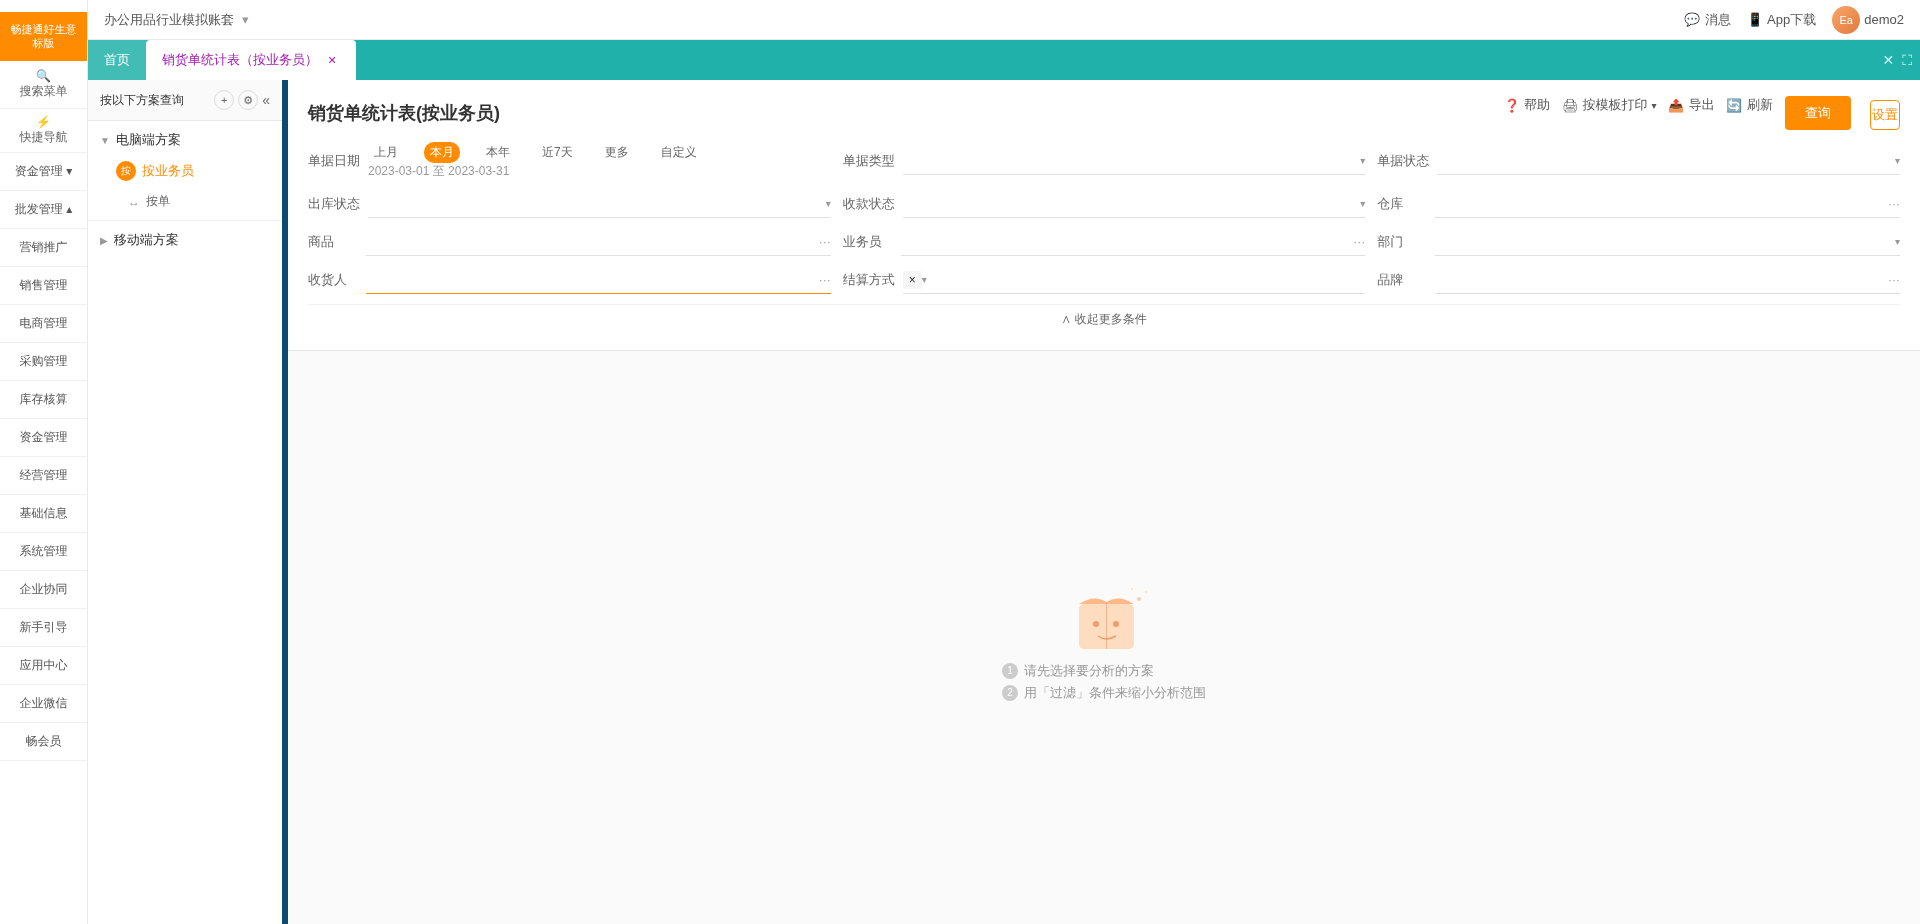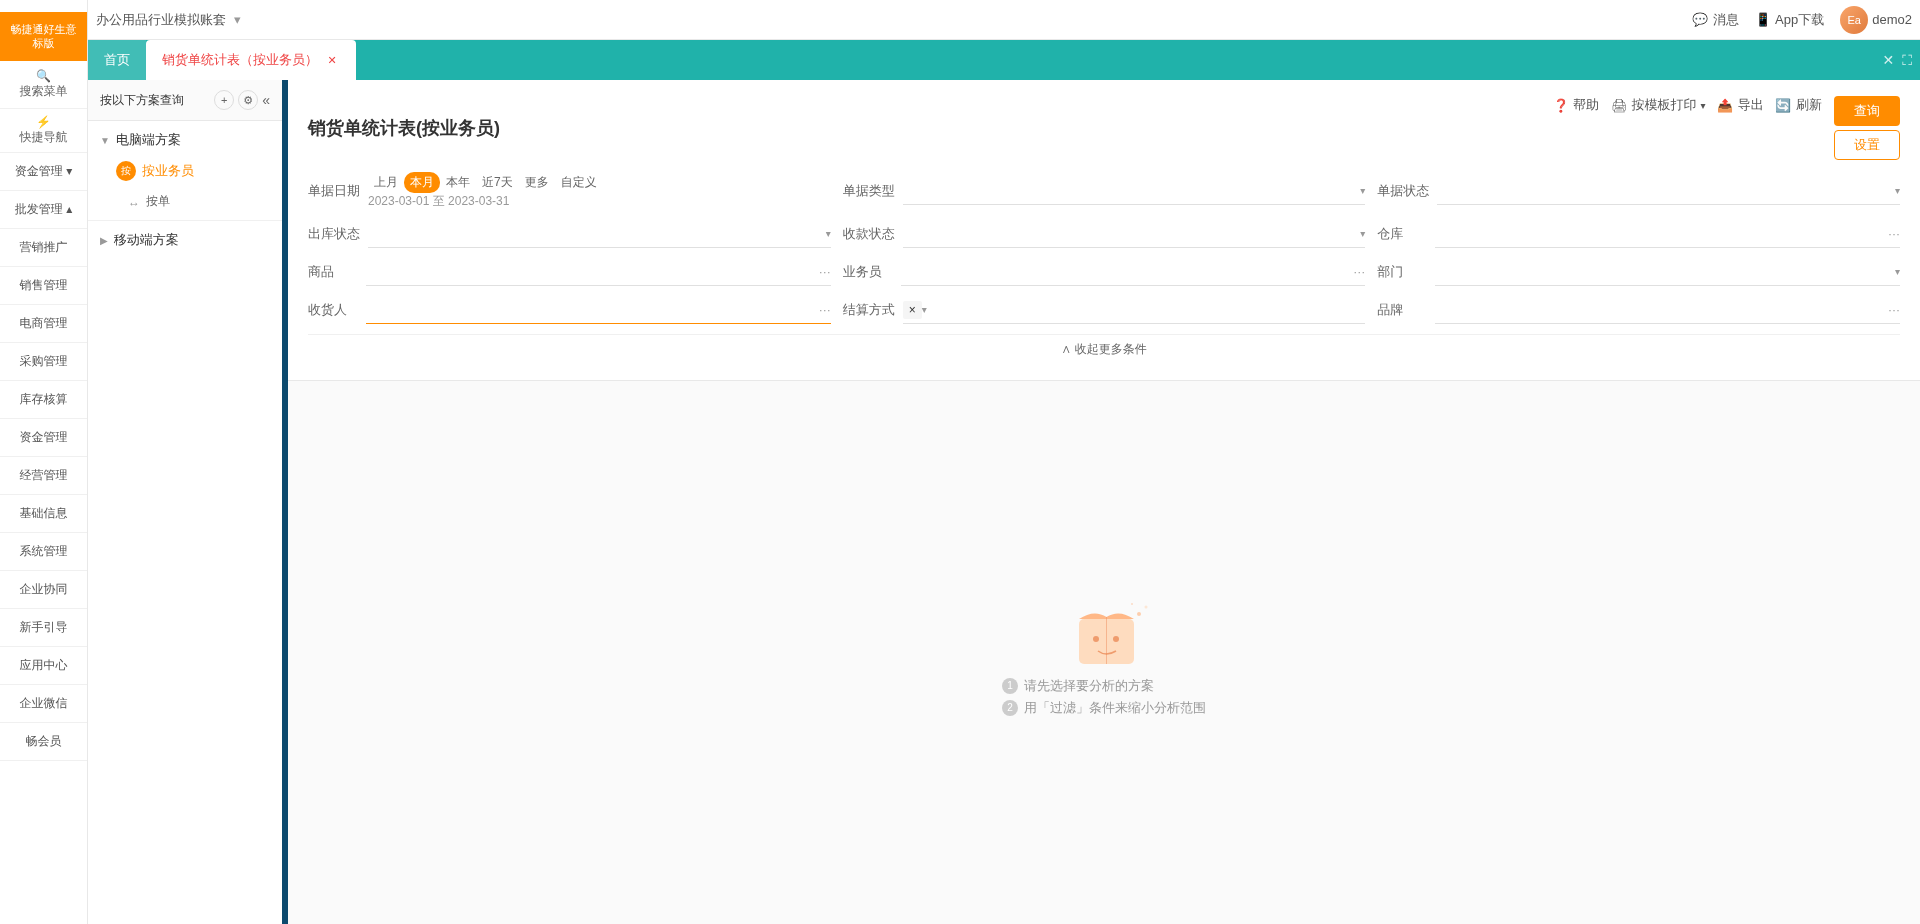--- a/index.html
+++ b/index.html
@@ -10,31 +10,31 @@
     .sidebar-logo { width: 100%; background: #ff8c00; padding: 10px 8px; text-align: center; cursor: pointer; }
     .sidebar-logo-text { color: #fff; font-size: 11px; line-height: 1.3; }
     .sidebar-search { width: 100%; padding: 8px 6px; text-align: center; border-bottom: 1px solid #f0f0f0; cursor: pointer; color: #666; font-size: 12px; }
     .sidebar-nav { width: 100%; padding: 6px 4px; text-align: center; border-bottom: 1px solid #f0f0f0; cursor: pointer; color: #666; font-size: 12px; }
     .sidebar-item { width: 100%; padding: 10px 4px; text-align: center; cursor: pointer; color: #555; font-size: 12px; border-bottom: 1px solid #f0f0f0; }
 
     
     .main { flex: 1; display: flex; flex-direction: column; overflow: hidden; }
 
     
-    .topbar { height: 40px; background: #fff; border-bottom: 1px solid #e8e8e8; display: flex; align-items: center; padding: 0 8px; justify-content: space-between; flex-shrink: 0; }
+    .topbar { height: 40px; background: #fff; border-bottom: 1px solid #e8e8e8; display: flex; align-items: center; padding: 0 16px; justify-content: space-between; flex-shrink: 0; }
     .topbar-left { display: flex; align-items: center; gap: 8px; color: #555; font-size: 13px; }
     .topbar-right { display: flex; align-items: center; gap: 16px; color: #555; font-size: 13px; }
     .topbar-icon-btn { display: flex; align-items: center; gap: 4px; cursor: pointer; color: #555; }
     .avatar-img { width: 28px; height: 28px; border-radius: 50%; background: linear-gradient(135deg, #f9a56b, #e07b3c); display: flex; align-items: center; justify-content: center; color: #fff; font-size: 11px; }
 
     
     .tabbar { height: 40px; background: #20b2aa; display: flex; align-items: center; padding: 0 0; flex-shrink: 0; }
     .tab { display: flex; align-items: center; padding: 0 16px; height: 100%; cursor: pointer; color: rgba(255,255,255,0.8); font-size: 13px; gap: 6px; }
     .tab.home { background: rgba(255,255,255,0.15); color: #fff; }
-    .tab.active { background: #fff; color: #ef4444; border-radius: 4px 4px 0 0; }
+    .tab.active { background: #fff; color: #a21caf; border-radius: 4px 4px 0 0; }
     .tab-close { width: 16px; height: 16px; display: flex; align-items: center; justify-content: center; border-radius: 50%; font-size: 11px; cursor: pointer; }
     .tabbar-right { margin-left: auto; display: flex; align-items: center; padding-right: 8px; gap: 8px; color: rgba(255,255,255,0.8); }
     .tabbar-right-icon { cursor: pointer; font-size: 14px; }
 
     
     .content { flex: 1; display: flex; overflow: hidden; background: #fff; }
 
     
     .scheme-panel { width: 200px; background: #fff; border-right: 6px solid #0c4a6e; padding: 0; flex-shrink: 0; overflow-y: auto; }
     .scheme-panel-header { display: flex; align-items: center; justify-content: space-between; padding: 10px 12px; background: #fafafa; border-bottom: 1px solid #e8e8e8; font-size: 13px; color: #333; }
@@ -60,36 +60,36 @@
     .set-btn { background: #fff; color: #ff8c00; border: 1px solid #ff8c00; padding: 5px 1px; border-radius: 4px; cursor: pointer; font-size: 13px; margin-top: 4px; }
 
     .filter-row { display: grid; grid-template-columns: 1fr 1fr 1fr; gap: 12px; margin-bottom: 10px; }
     .filter-field { display: flex; align-items: center; gap: 8px; }
     .filter-label { color: #666; font-size: 13px; white-space: nowrap; min-width: 50px; }
     .filter-input-wrap { flex: 1; border-bottom: 1px solid #e0e0e0; display: flex; align-items: center; padding: 4px 0; position: relative; min-height: 28px; }
     .filter-input-wrap.has-border-orange { border-bottom-color: #ff8c00; }
     .filter-select { flex: 1; border: none; outline: none; font-size: 13px; background: transparent; cursor: pointer; color: #333; }
     .filter-dropdown-icon { color: #999; font-size: 10px; cursor: pointer; }
     .filter-more-icon { color: #999; font-size: 12px; cursor: pointer; }
-    .date-tabs { display: flex; gap: 0; align-items: flex-start; }
+    .date-tabs { display: flex; gap: 20px; align-items: flex-start; }
     .date-tab { padding: 2px 6px; cursor: pointer; font-size: 12px; color: #666; border-radius: 2px; }
     .date-tab.active { background: #ff8c00; color: #fff; border-radius: 10px; }
     .date-range-text { font-size: 12px; color: #999; }
     .filter-tag { background: #f5f5f5; border-radius: 2px; padding: 2px 6px; font-size: 12px; display: flex; align-items: center; gap: 4px; }
     .collapse-bar { text-align: center; padding: 6px; cursor: pointer; color: #666; font-size: 12px; border-top: 1px solid #f0f0f0; }
 
     
     .results-area { flex: 1; display: flex; flex-direction: column; align-items: center; justify-content: center; background: #fafafa; }
     .empty-state { display: flex; flex-direction: column; align-items: center; gap: 8px; }
     .empty-icon { width: 80px; height: 80px; position: relative; }
     .empty-hints { display: flex; flex-direction: column; gap: 4px; }
     .empty-hint { display: flex; align-items: center; gap: 6px; color: #999; font-size: 13px; }
     .hint-num { width: 16px; height: 16px; border-radius: 50%; background: #ccc; color: #fff; font-size: 10px; display: flex; align-items: center; justify-content: center; flex-shrink: 0; }
 
-    .btn-actions-group { display: flex; flex-direction: column; gap: 0; }
+    .btn-actions-group { display: flex; flex-direction: row; gap: 19px; }
   </style>
 </head>
 <body>
 
 <div class="sidebar">
   <div class="sidebar-logo">
     <div class="sidebar-logo-text" style="white-space:pre-line;font-size:11px;">畅捷通好生意
 标版</div>
   </div>
   <div class="sidebar-search">

